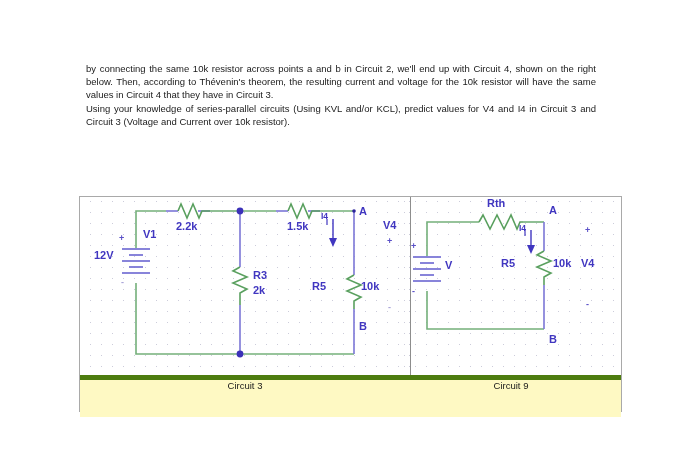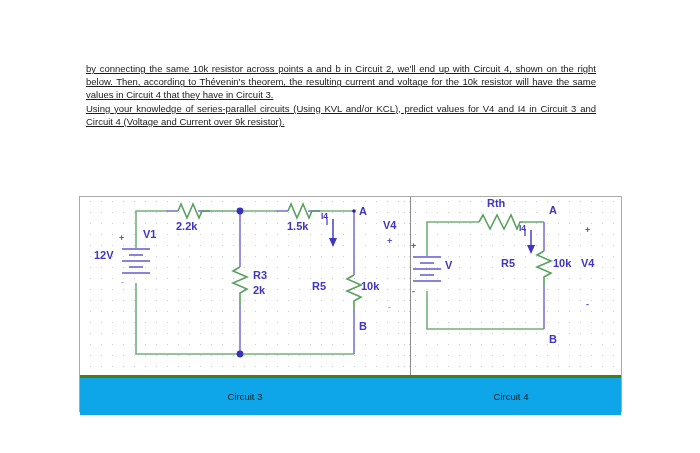--- a/index.html
+++ b/index.html
@@ -18,21 +18,20 @@
   
   #problem-text {
     position: absolute;
     left: 86px;
     top: 62px;
     width: 510px;
     font-size: 9.5px;
     line-height: 13.2px;
     color: #1a1a1a;
     text-align: left;
-    text-decoration: underline;
   }
   #problem-text p {
     margin: 0;
   }
   #problem-text p.justified {
     text-align: justify;
     text-align-last: left;
   }
 
   
@@ -82,27 +81,27 @@
   }
   #panel-circuit4 .grid-dots {
     background-position: 9px 10px;
   }
   .caption-bar {
     position: absolute;
     left: 0;
     right: 0;
     top: 178px;
     height: 37px;
-    border-top: 3px solid #4d7c0f;
+    border-top: 5px solid #4d7c0f;
     display: flex;
-    align-items: center;
+    align-items: flex-start;
     justify-content: center;
     font-size: 9.5px;
     color: #1a1a1a;
-    background: #0ea5e9;
+    background: #fef9c3;
   }
 
   .circuit-svg {
     position: absolute;
     left: 0;
     top: 0;
   }
 
   
   .lbl {
@@ -128,21 +127,21 @@
     font-size: 9px;
     fill: #a9a4d8;
     font-weight: 700;
   }
 </style>
 </head>
 <body>
 
 <div id="problem-text">
   <p class="justified">by connecting the same 10k resistor across points a and b in Circuit 2, we'll end up with Circuit 4, shown on the right below. Then, according to Thévenin's theorem, the resulting current and voltage for the 10k resistor will have the same values in Circuit 4 that they have in Circuit 3.</p>
-  <p class="justified">Using your knowledge of series-parallel circuits (Using KVL and/or KCL), predict values for V4 and I4 in Circuit 3 and Circuit 4 (Voltage and Current over 9k resistor).</p>
+  <p class="justified">Using your knowledge of series-parallel circuits (Using KVL and/or KCL), predict values for V4 and I4 in Circuit 3 and Circuit 3 (Voltage and Current over 10k resistor).</p>
 </div>
 
 <div id="figure-frame">
 
   <div class="panel" id="panel-circuit3">
     <div class="panel-canvas">
       <div class="grid-dots"></div>
 
       <svg class="circuit-svg" width="330" height="178" viewBox="0 0 330 178">
 
@@ -268,17 +267,17 @@
         <text class="lbl-sign" x="11" y="97">-</text>
         <text class="lbl" x="148" y="17">A</text>
         <text class="lbl" x="148" y="146">B</text>
         <text class="lbl-sm" x="118" y="34">I4</text>
         <text class="lbl" x="180" y="70">V4</text>
         <text class="lbl-sign" x="184" y="36">+</text>
         <text class="lbl-sign" x="185" y="110">-</text>
       </svg>
     </div>
     <div class="caption-bar">
-      <span>Circuit 4</span>
+      <span>Circuit 9</span>
     </div>
   </div>
 
 </div>
 
 </body></html>

